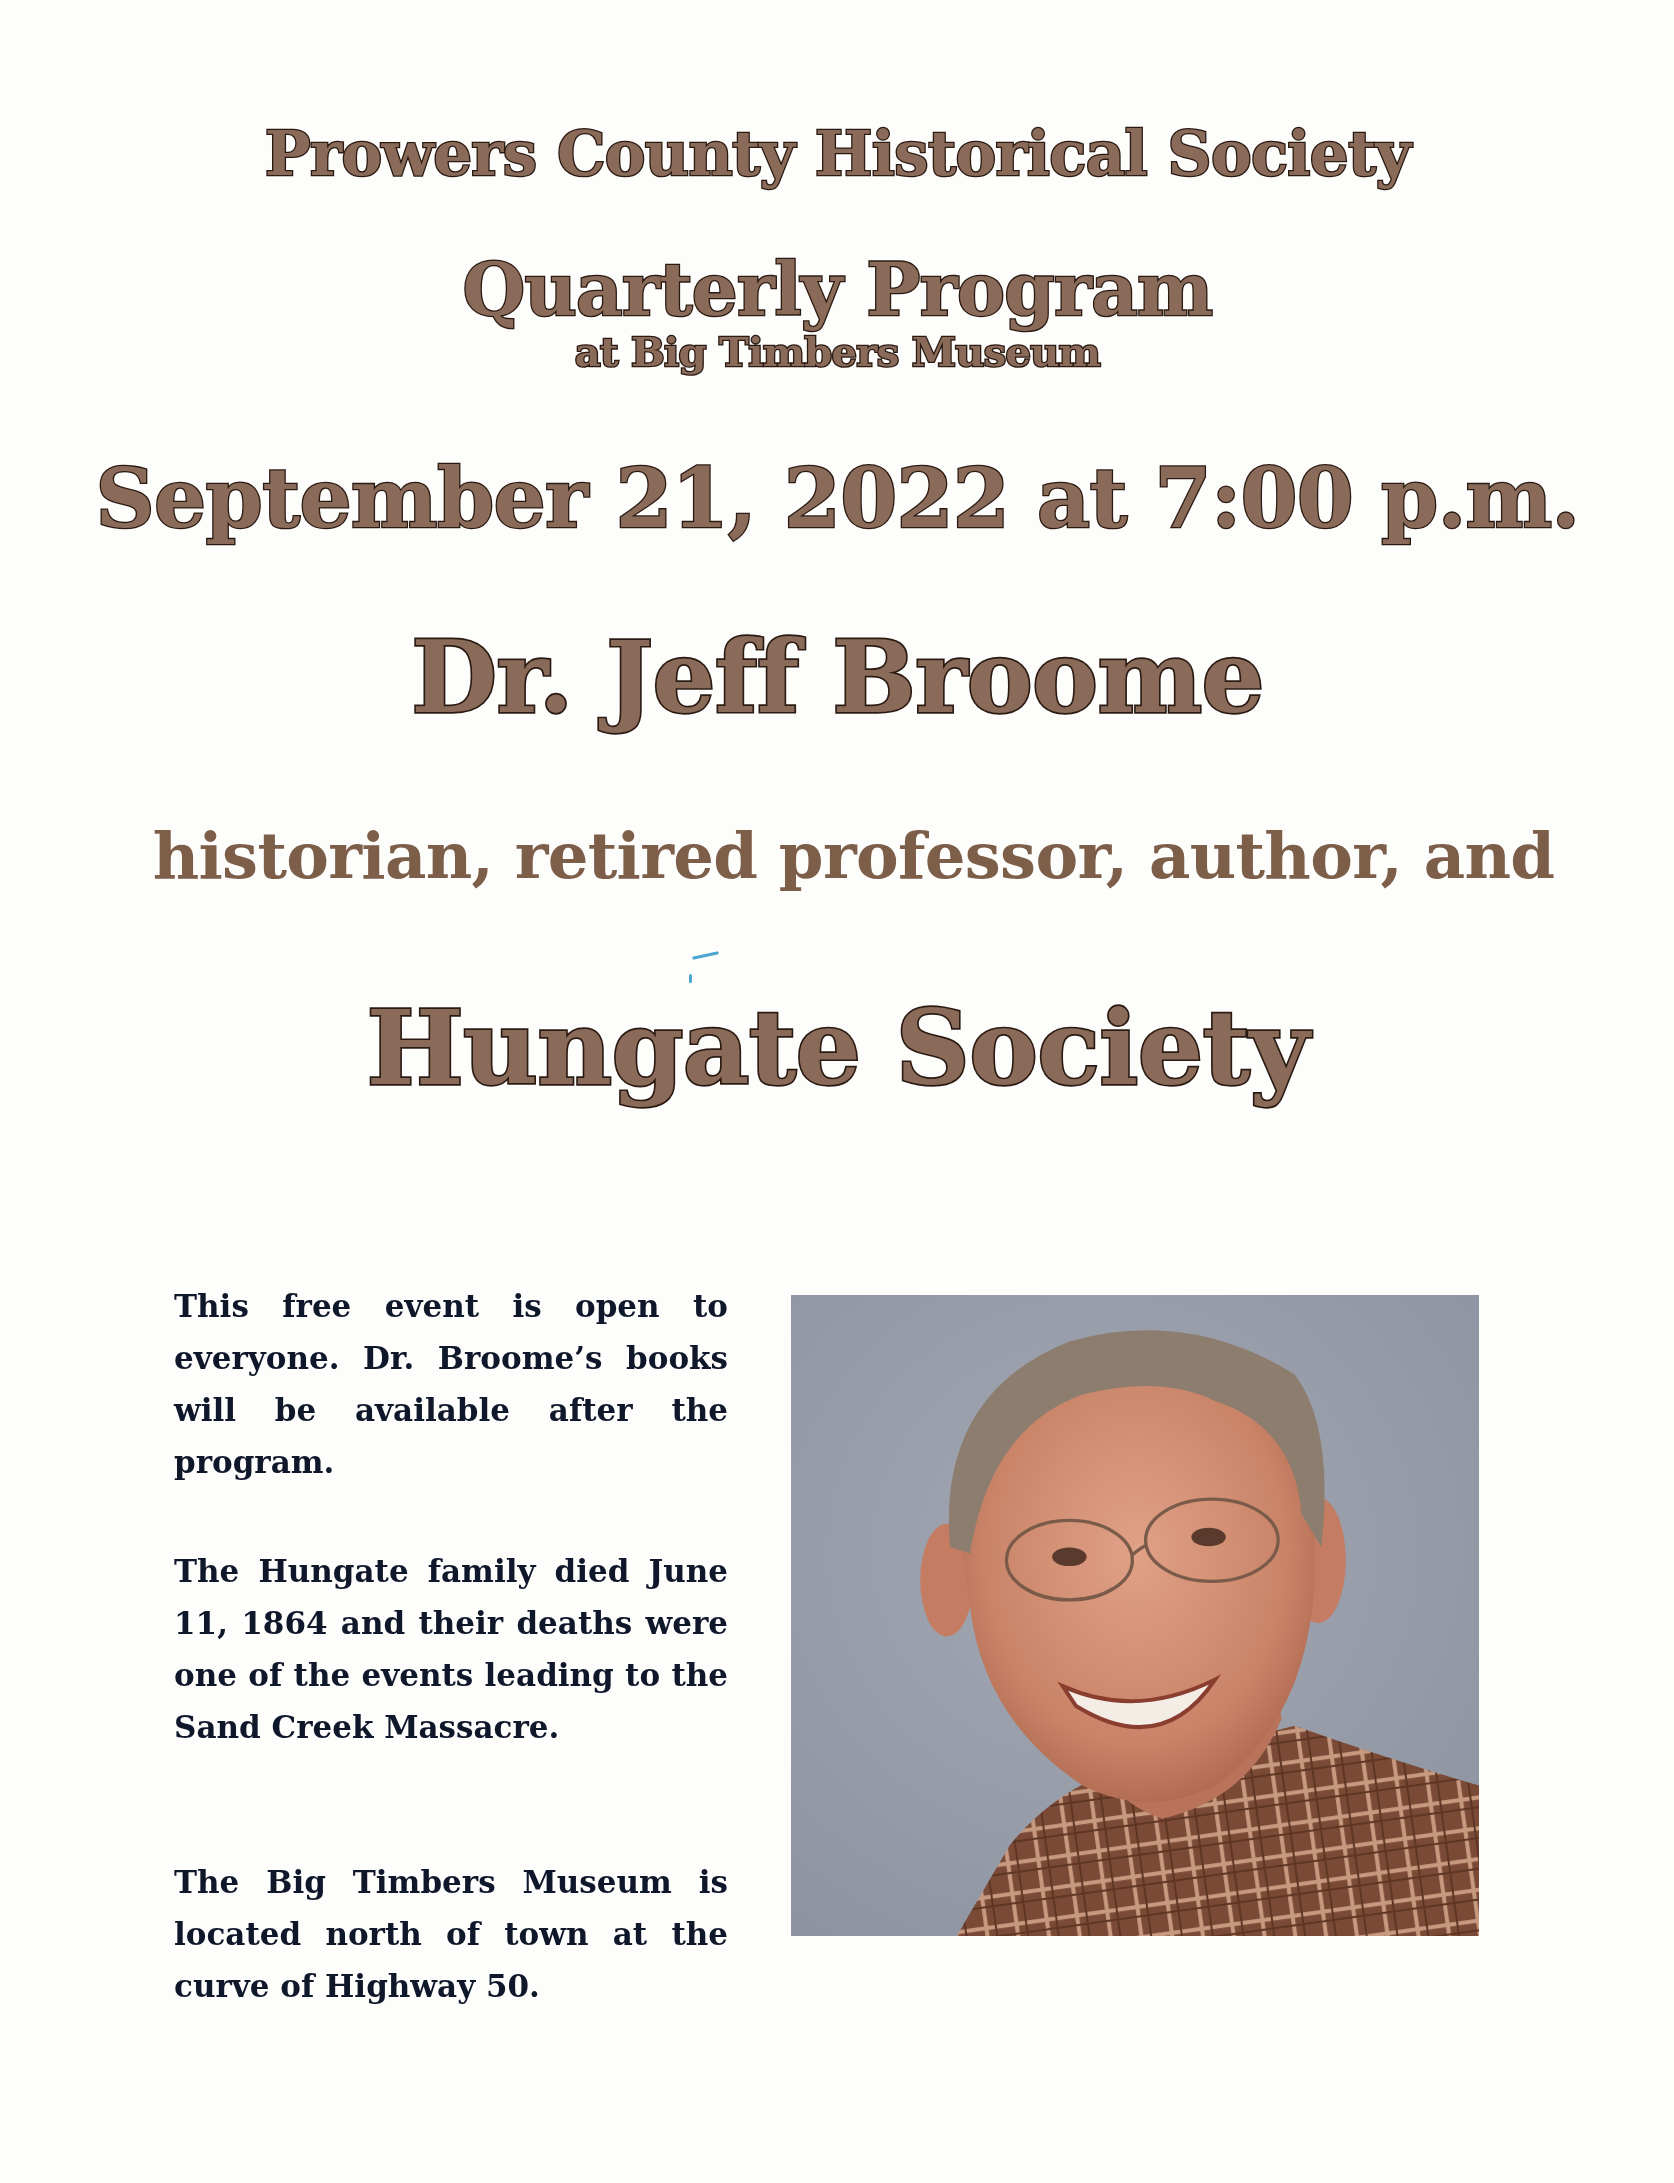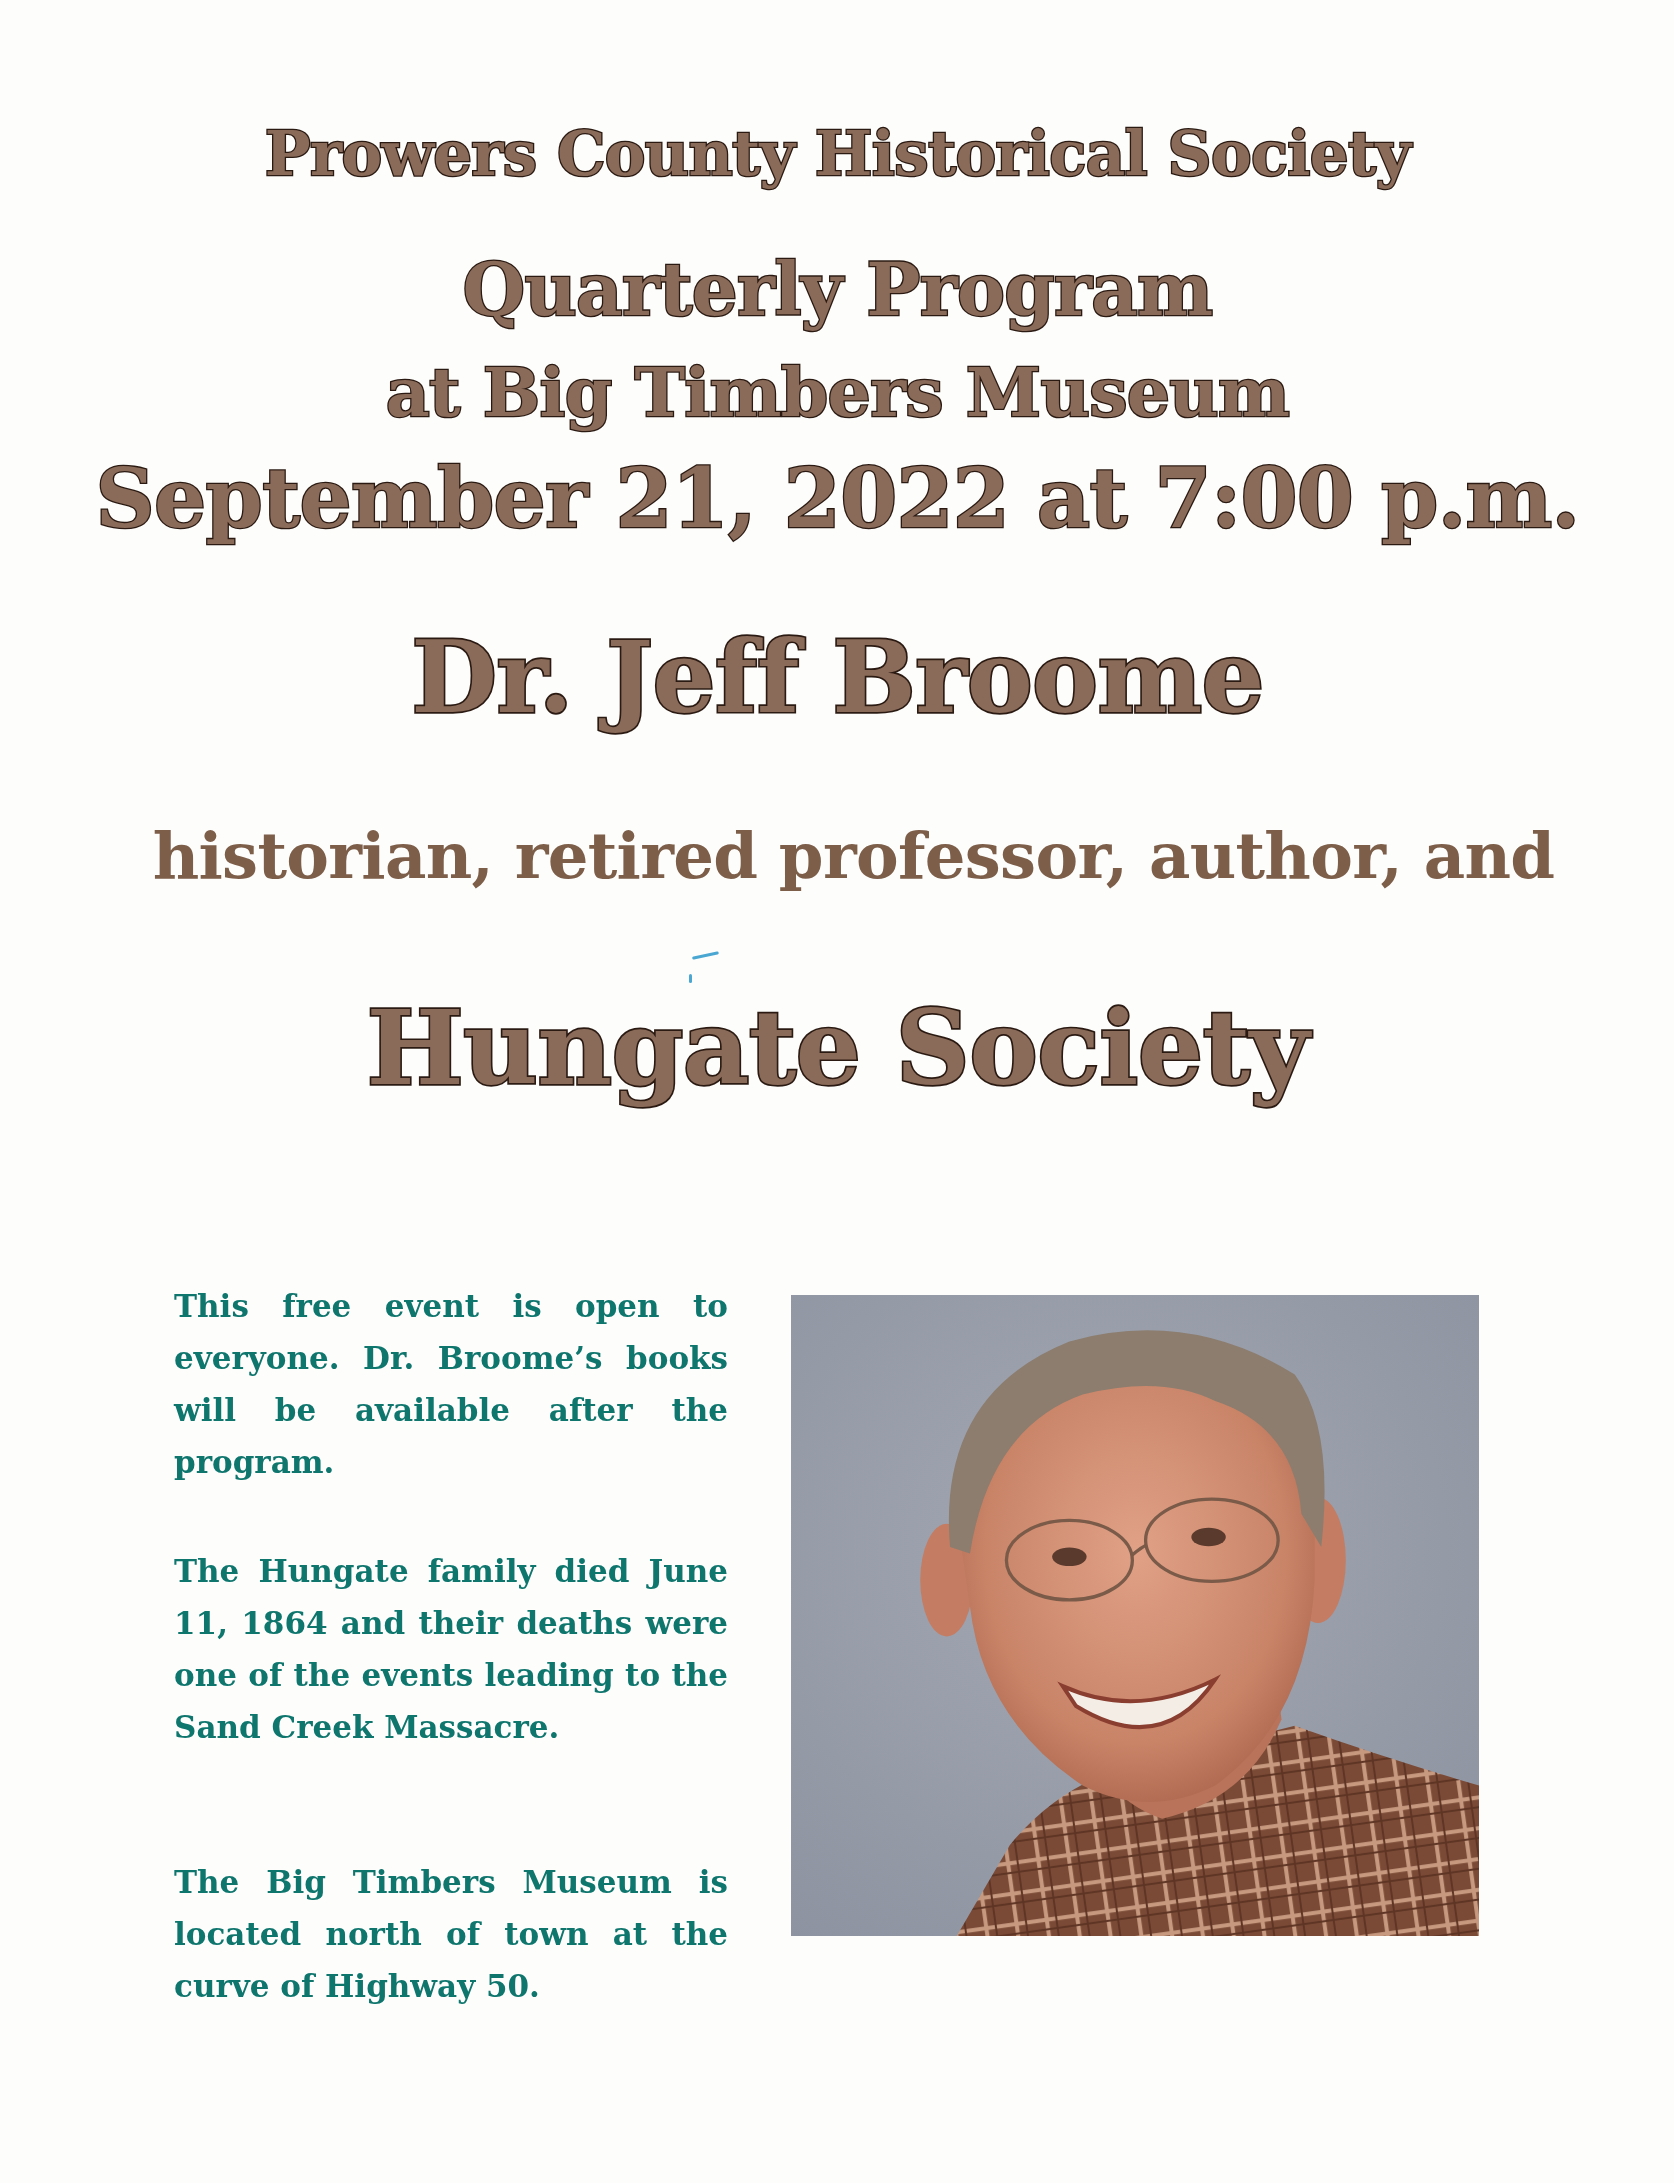--- a/index.html
+++ b/index.html
@@ -34,36 +34,36 @@
       -webkit-text-stroke: 2.6px #2a1a12;
       paint-order: stroke fill;
       letter-spacing: -0.7px;
     }
     .solid {
       color: #7d5e49;
       letter-spacing: -0.7px;
     }
     #l-society  { top: 118px;  font-size: 61px; }
     #l-quarterly{ top: 247px;  font-size: 72px; }
-    #l-museum   { top: 352px;  font-size: 68px; }
+    #l-museum   { top: 328px;  font-size: 40px; }
     #l-date     { top: 450px;  font-size: 82px; }
     #l-speaker  { top: 619px;  font-size: 99px; -webkit-text-stroke: 3.3px #2a1a12; }
     #l-desc1    { top: 818px; font-size: 64px; padding-left: 16px; }
     #l-desc2    { top: 878px; font-size: 48px; }
     #l-topic    { top: 987px; font-size: 103px; -webkit-text-stroke: 3.3px #2a1a12; }
 
     .body-col {
       position: absolute;
       left: 174px;
       width: 554px;
       font-family: "DejaVu Serif", "Liberation Serif", serif;
       font-weight: bold;
       font-size: 31px;
       line-height: 52px;
-      color: #0f766e;
+      color: #0f172a;
       text-align: justify;
       text-align-last: left;
     }
     #p1 { top: 1249px; }
     #p2 { top: 1514px; }
     #p3 { top: 1825px; }
 
     .photo {
       position: absolute;
       left: 791px;

